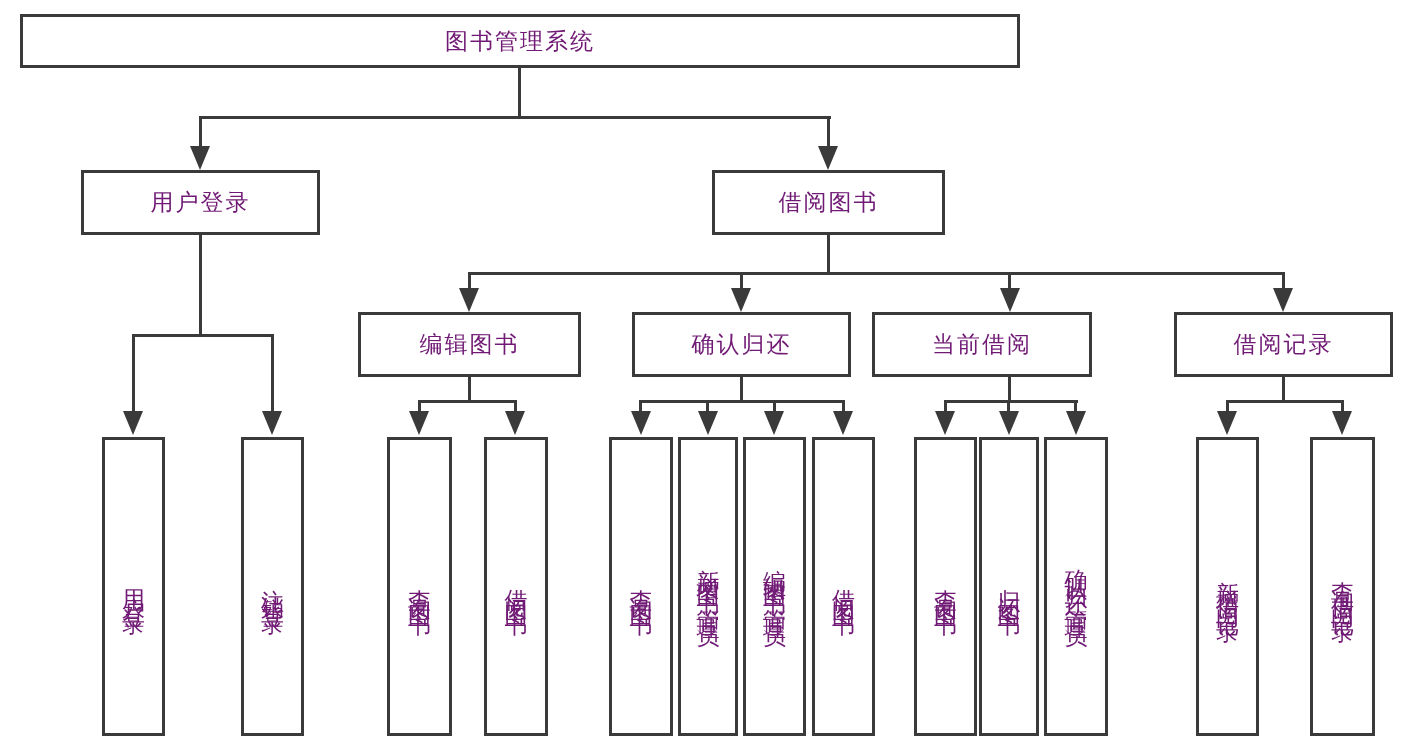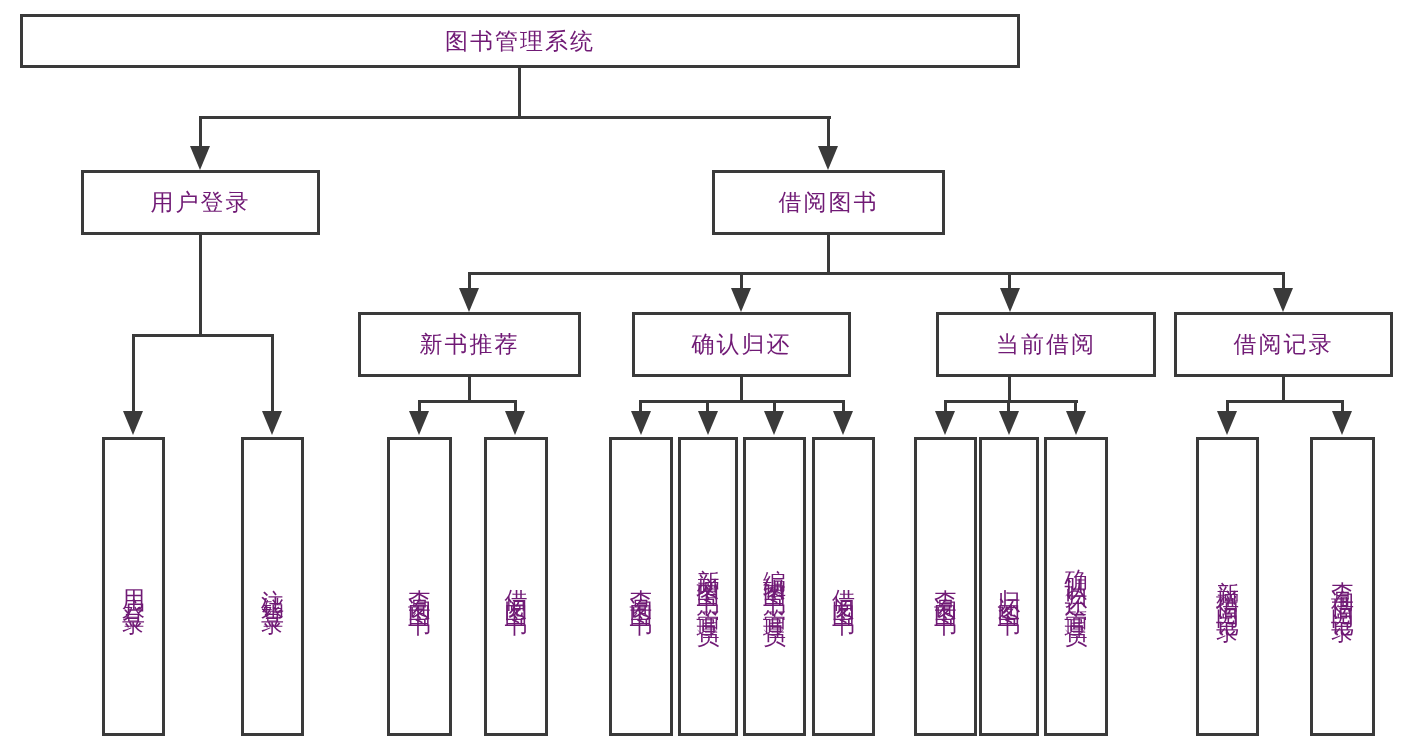--- a/index.html
+++ b/index.html
@@ -77,23 +77,23 @@
   <div class="ln" style="left:468px;top:272px;width:817px;height:3px"></div>
   <div class="ln" style="left:468px;top:272px;width:3px;height:18px"></div>
   <div class="arrow" style="left:459px;top:288px"></div>
   <div class="ln" style="left:740px;top:272px;width:3px;height:18px"></div>
   <div class="arrow" style="left:731px;top:288px"></div>
   <div class="ln" style="left:1008px;top:272px;width:3px;height:18px"></div>
   <div class="arrow" style="left:1000px;top:288px"></div>
   <div class="ln" style="left:1282px;top:272px;width:3px;height:18px"></div>
   <div class="arrow" style="left:1273px;top:288px"></div>
 
-  <div class="node" style="left:358px;top:312px;width:223px;height:65px">新书推荐</div>
+  <div class="node" style="left:358px;top:312px;width:223px;height:65px">编辑图书</div>
   <div class="node" style="left:632px;top:312px;width:219px;height:65px">确认归还</div>
-  <div class="node" style="left:936px;top:312px;width:220px;height:65px">当前借阅</div>
+  <div class="node" style="left:872px;top:312px;width:220px;height:65px">当前借阅</div>
   <div class="node" style="left:1174px;top:312px;width:219px;height:65px">借阅记录</div>
 
   <div class="ln" style="left:468px;top:377px;width:3px;height:26px"></div>
   <div class="ln" style="left:418px;top:400px;width:99px;height:3px"></div>
   <div class="ln" style="left:418px;top:400px;width:3px;height:14px"></div>
   <div class="arrow" style="left:409px;top:411px"></div>
   <div class="ln" style="left:514px;top:400px;width:3px;height:14px"></div>
   <div class="arrow" style="left:505px;top:411px"></div>
 
   <div class="ln" style="left:740px;top:377px;width:3px;height:26px"></div>

